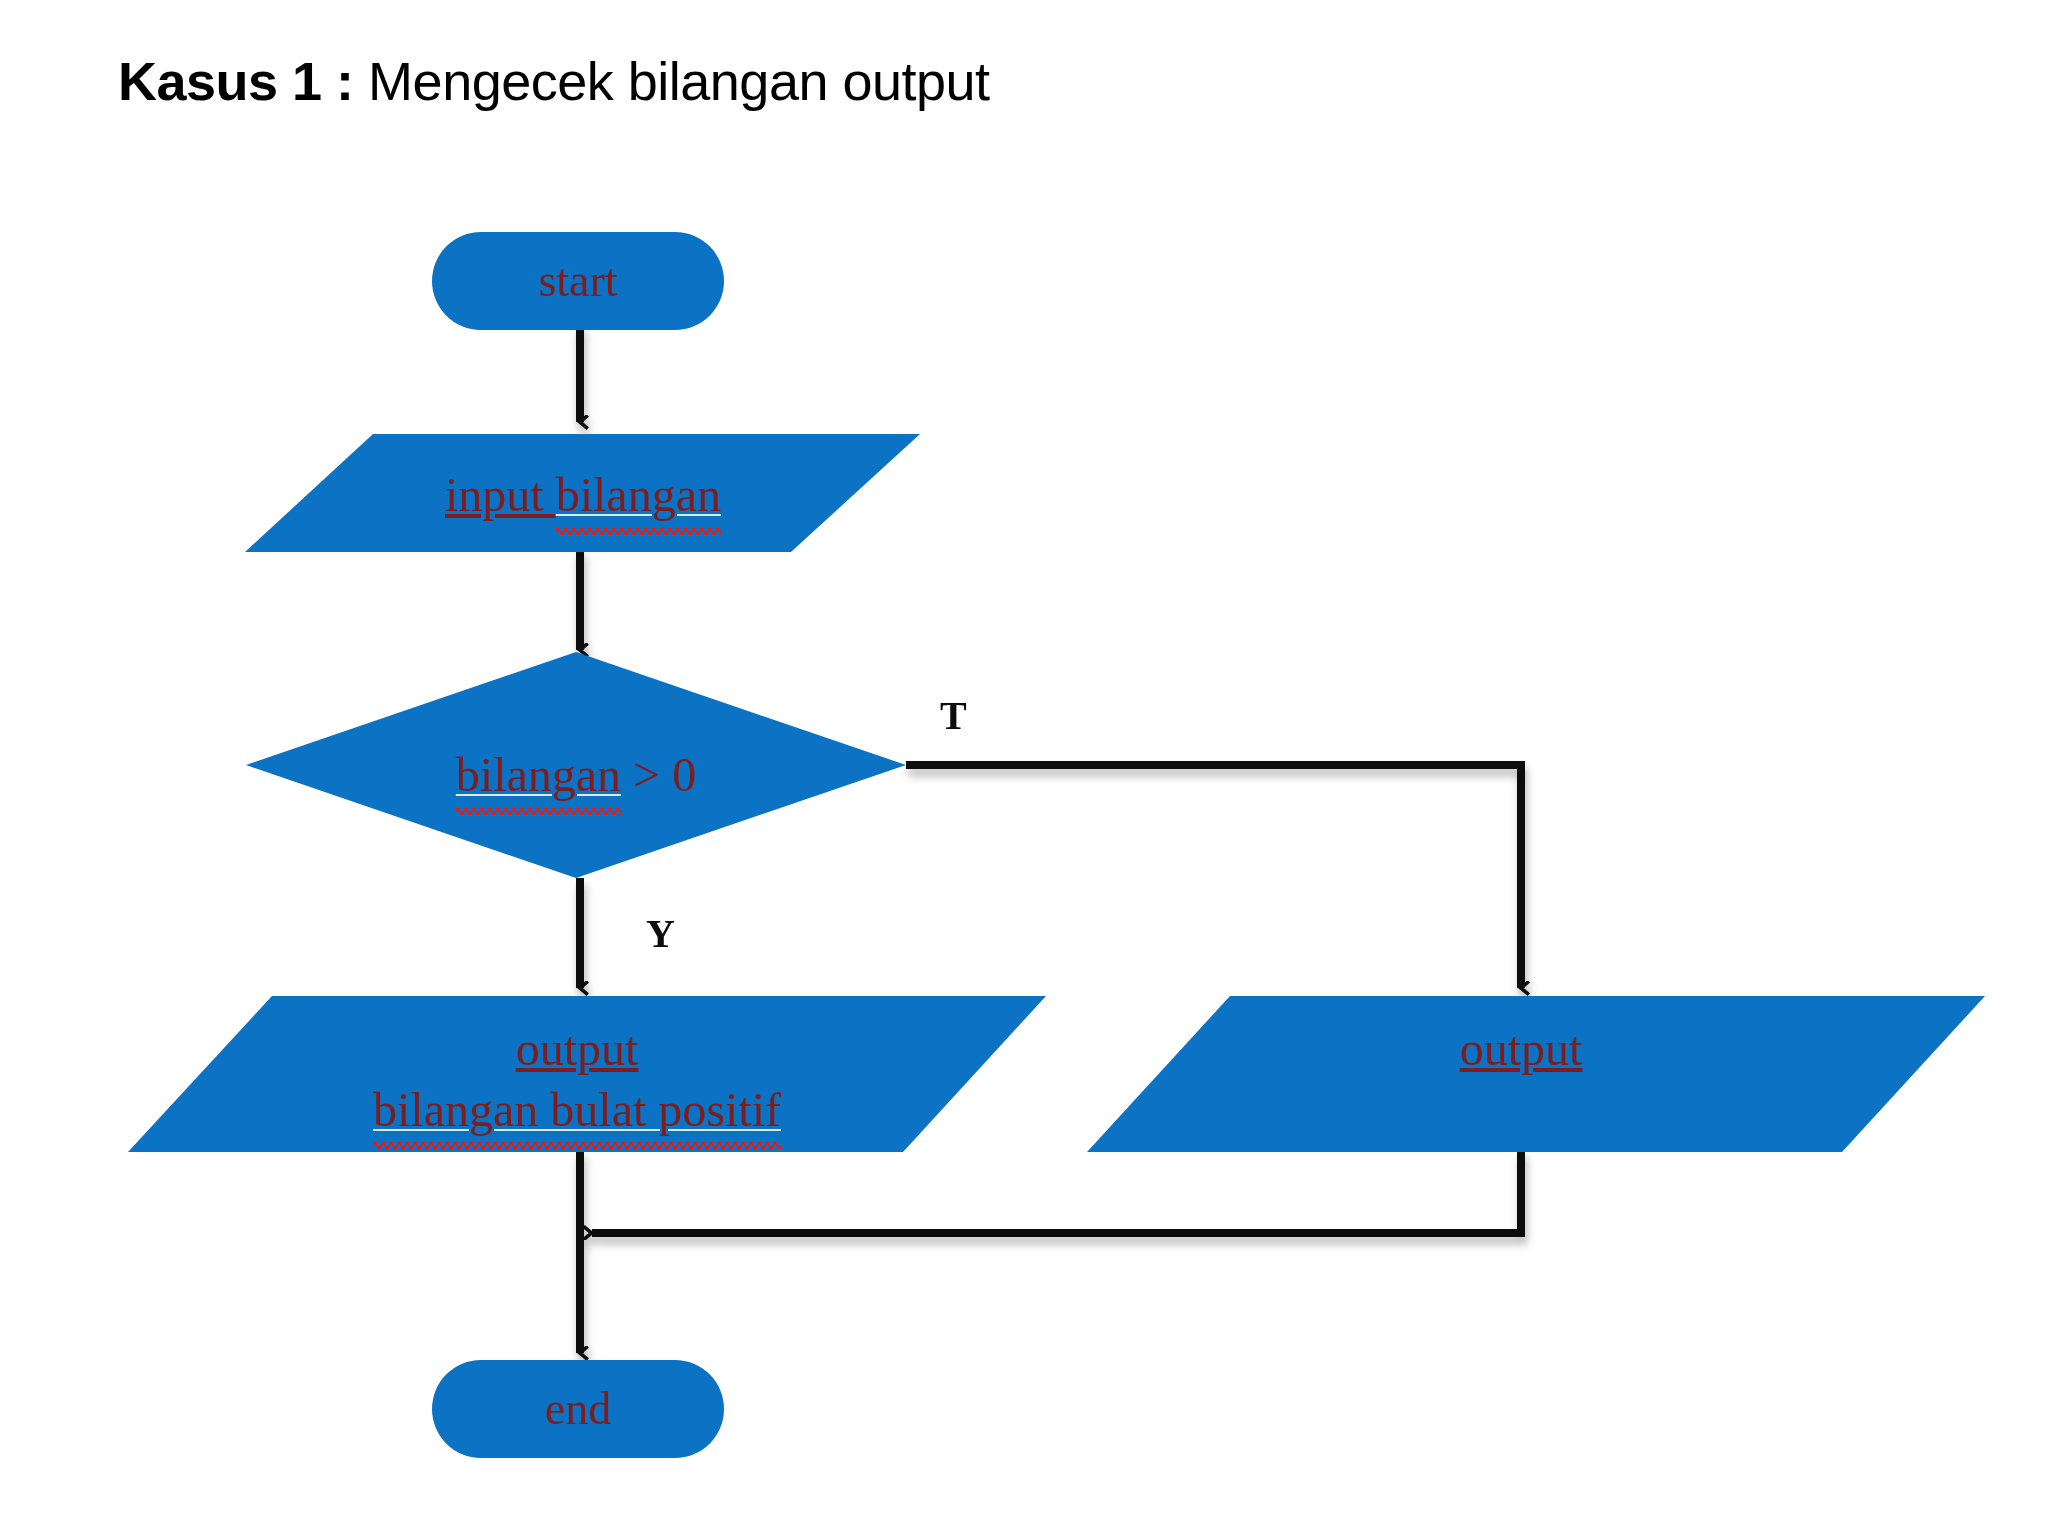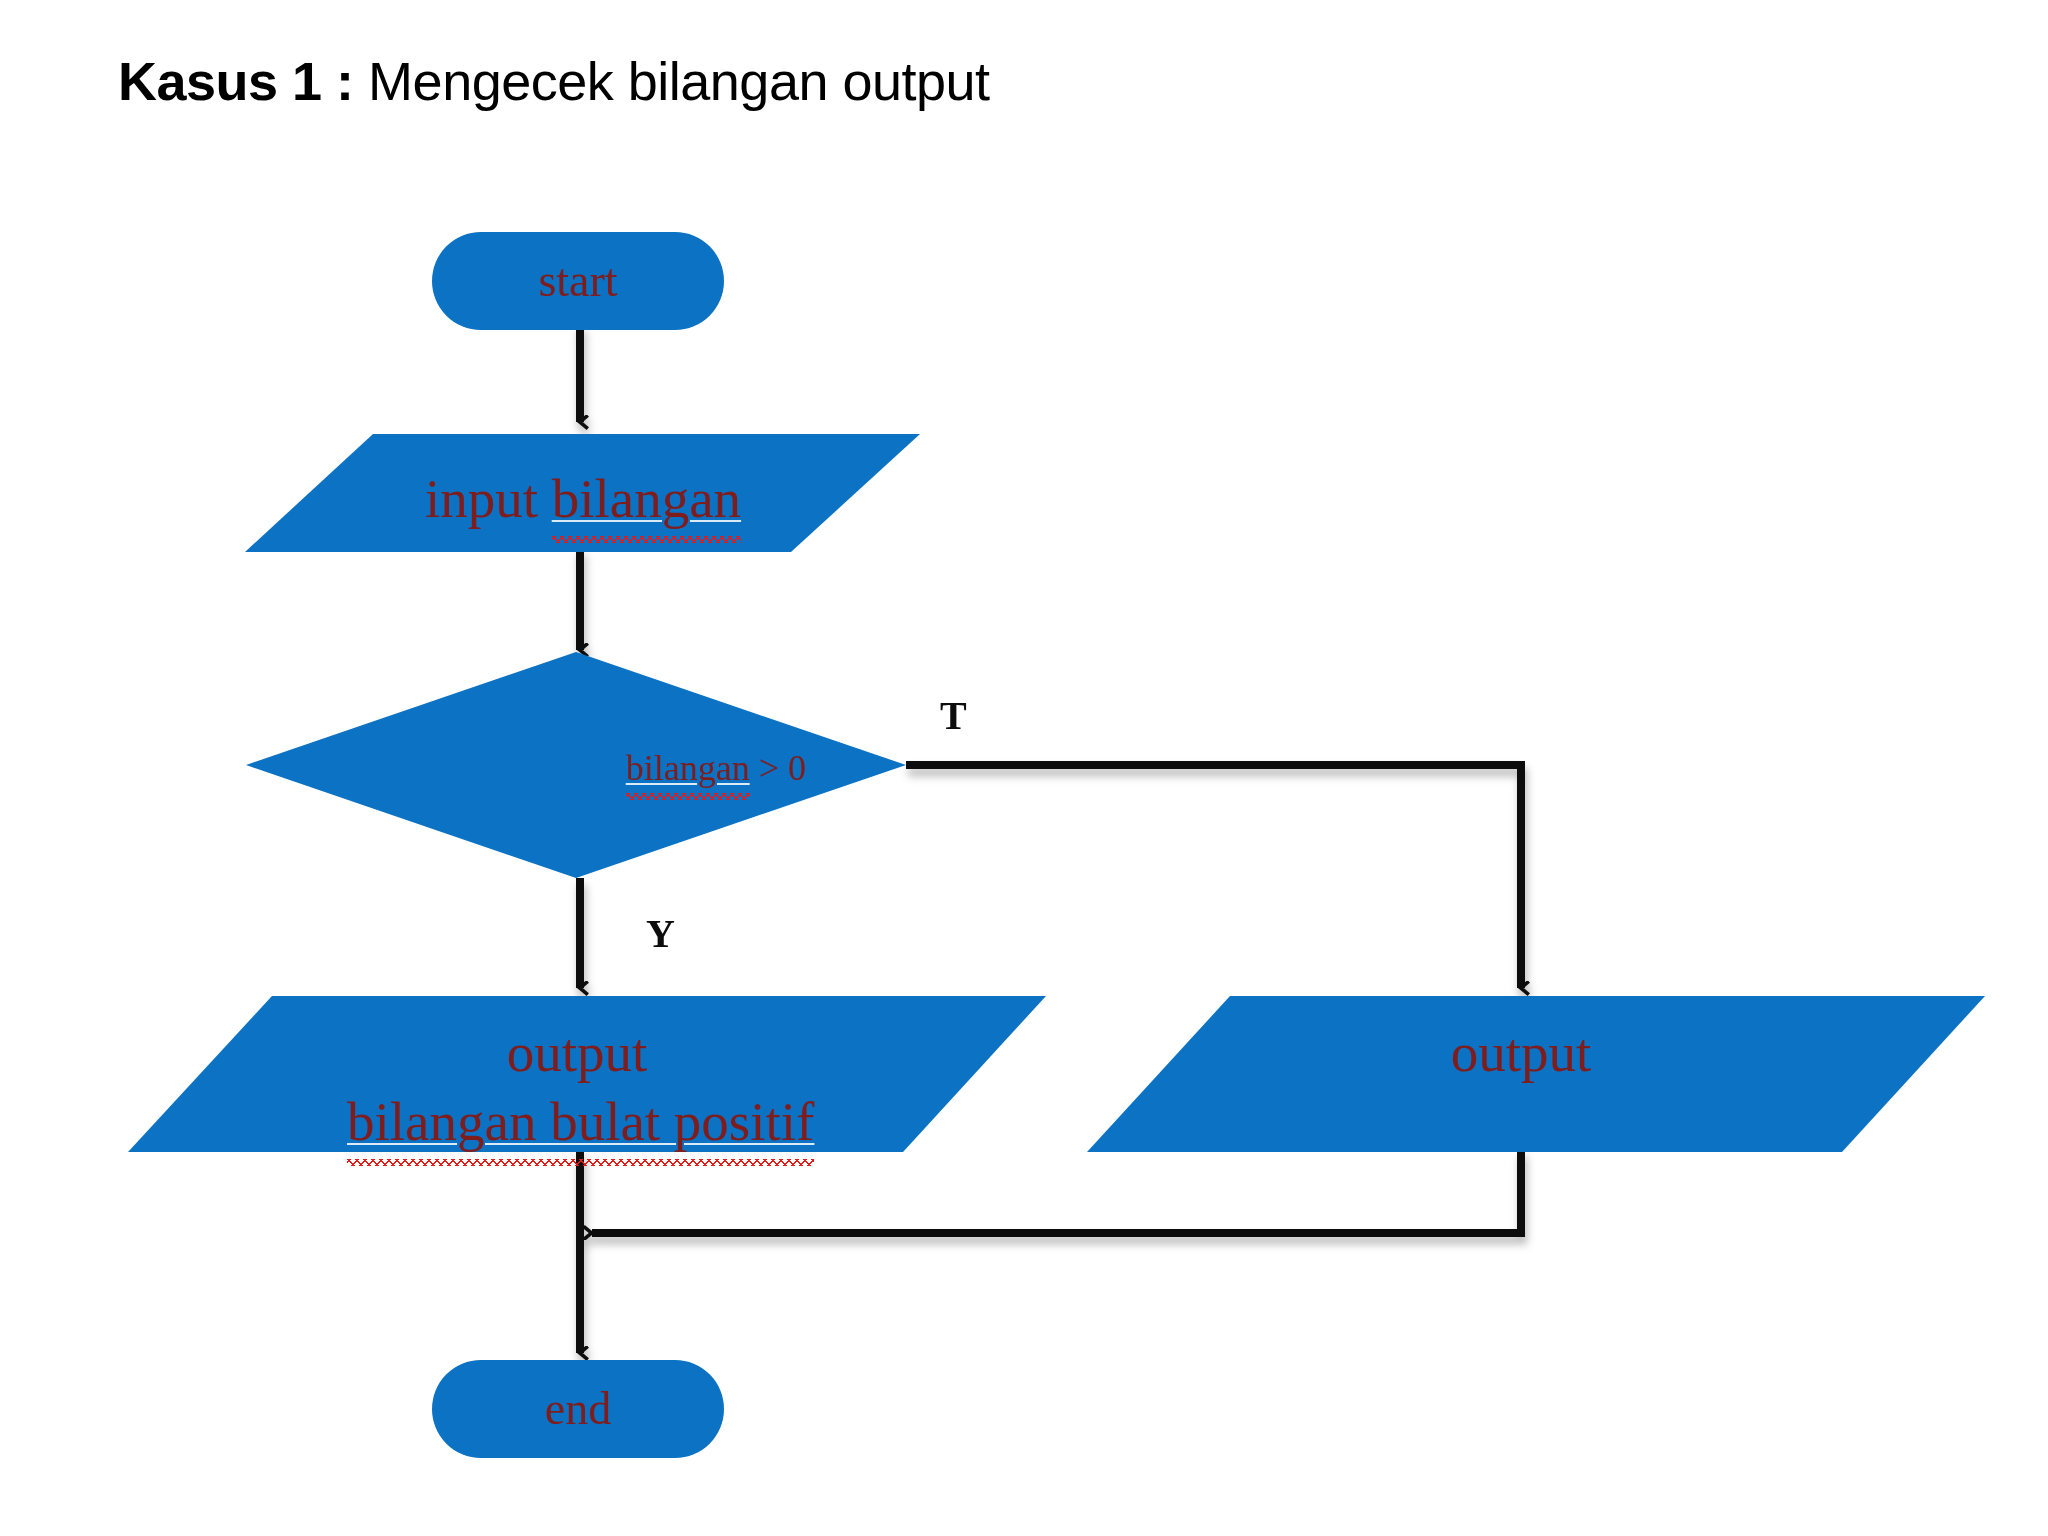--- a/index.html
+++ b/index.html
@@ -48,22 +48,22 @@
   .node-label {
     position: absolute;
     color: #7f1d1d;
     font-family: "Liberation Serif", serif;
     text-align: center;
     line-height: 1.18;
     white-space: nowrap;
     pointer-events: none;
   }
   .sz-term { font-size: 46px; }
-  .sz-io   { font-size: 55px; }
-  .sz-dec  { font-size: 36px; text-align: right; }
+  .sz-io   { font-size: 48px; text-decoration: underline; }
+  .sz-dec  { font-size: 48px; }
 
   
   .sq {
     position: relative;
     display: inline-block;
     padding-bottom: 2px;
     text-decoration: underline;
     text-decoration-color: rgba(255,255,255,0.85);
     text-decoration-thickness: 2px;
     text-underline-offset: 3px;

